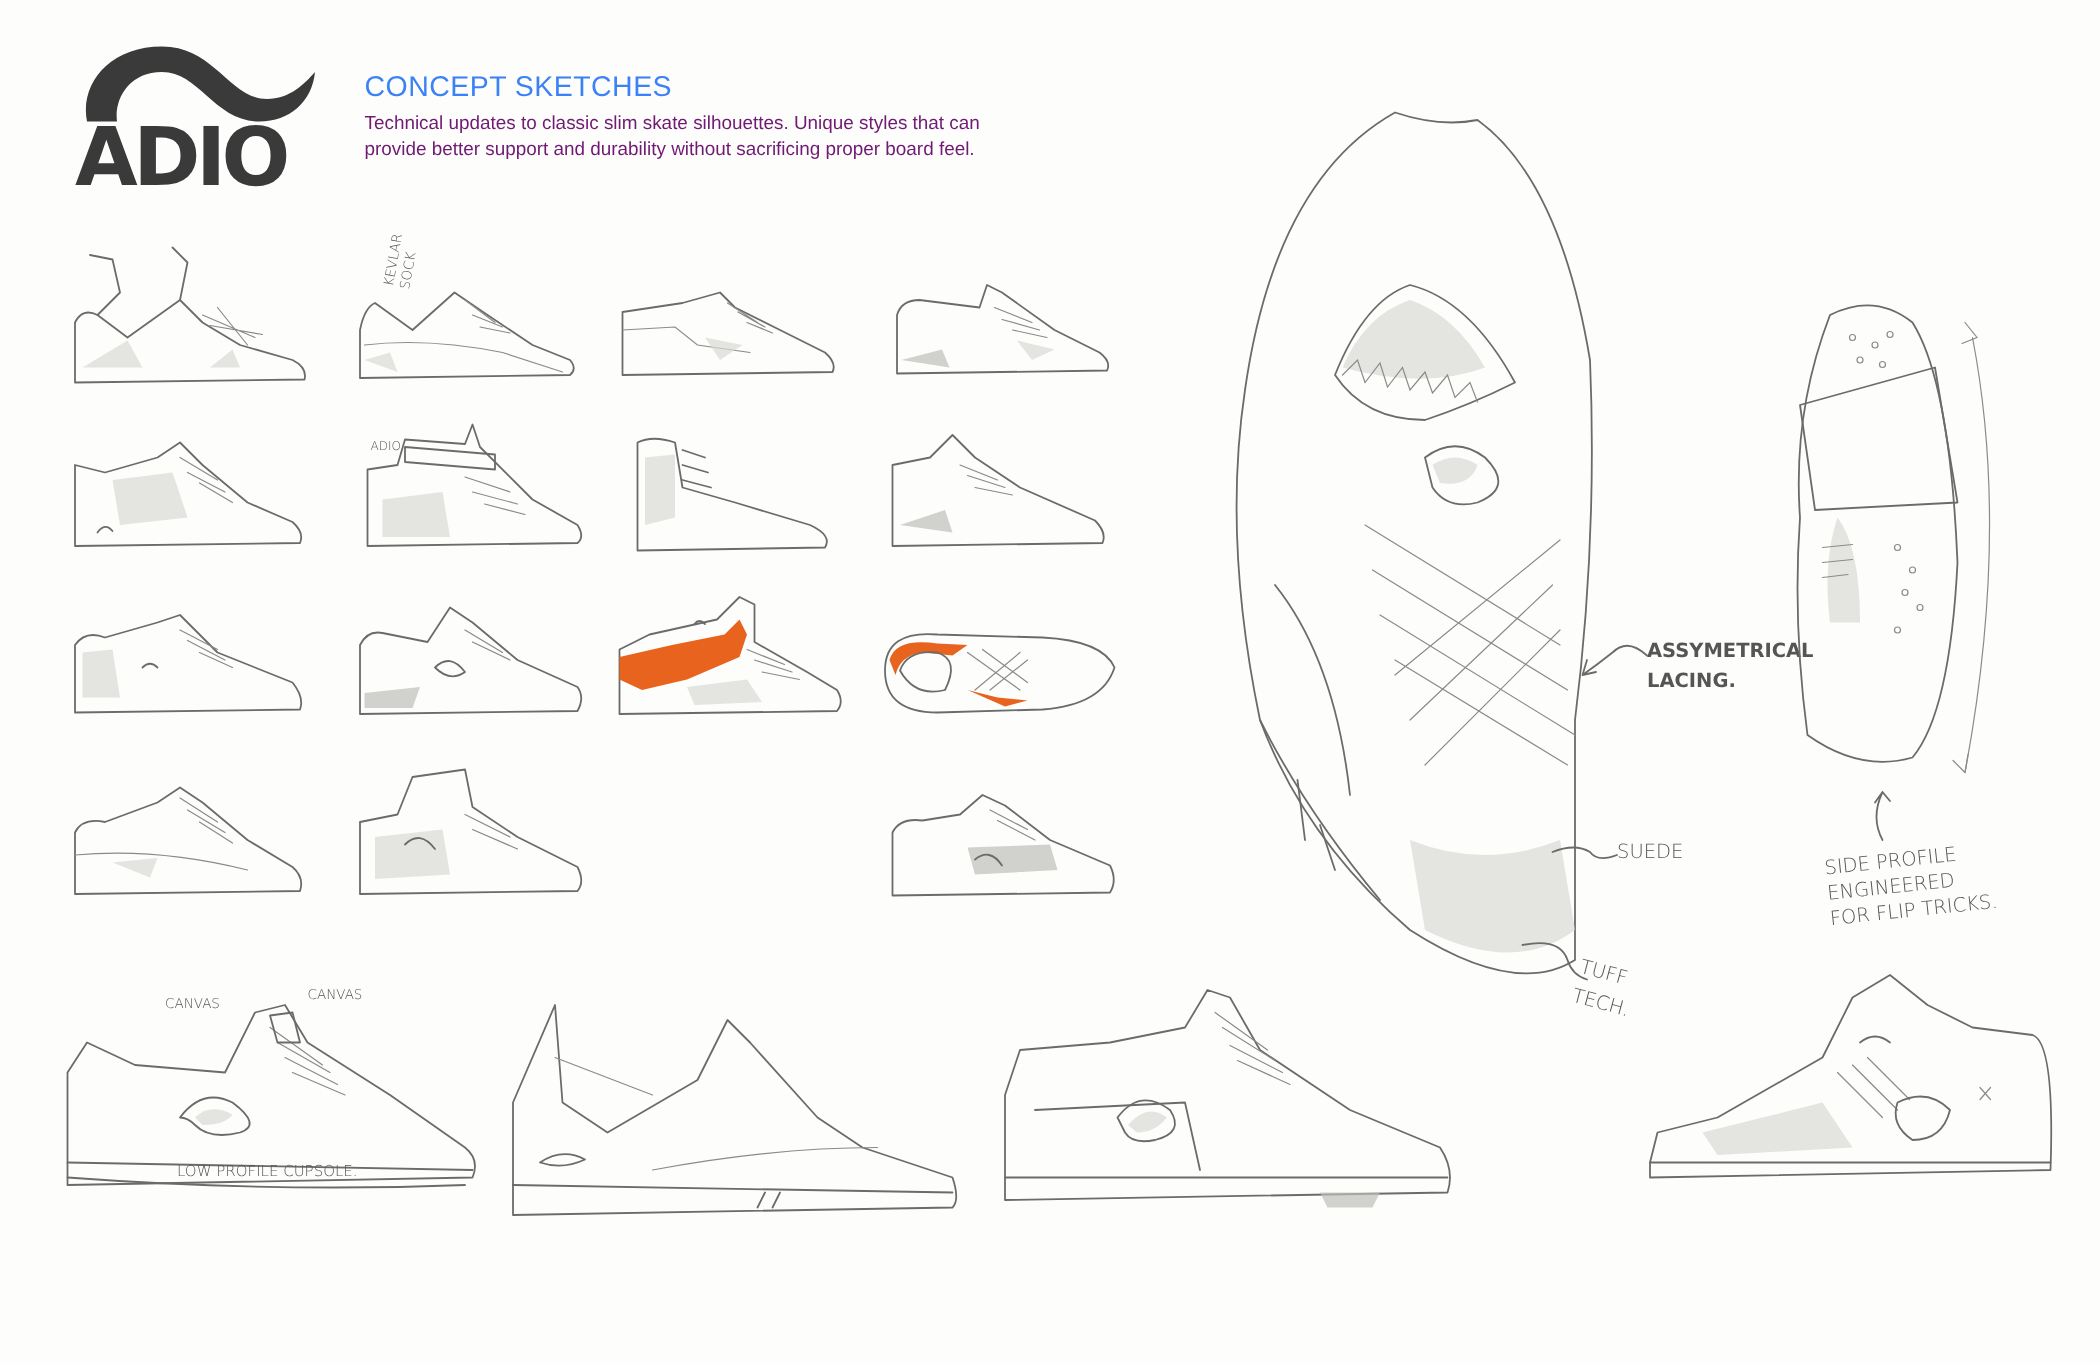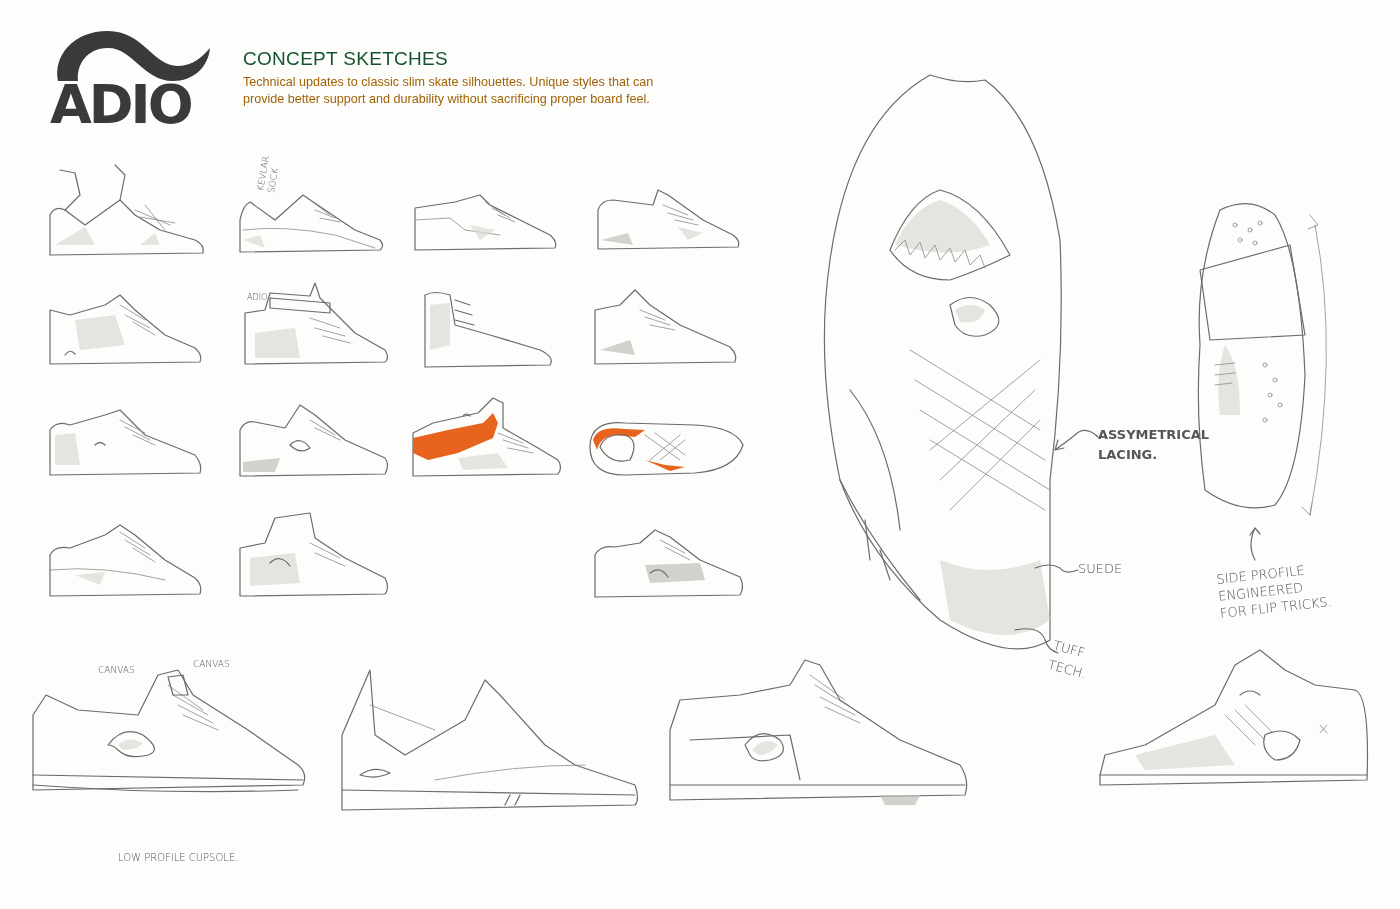--- a/index.html
+++ b/index.html
@@ -1,21 +1,21 @@
 <!DOCTYPE html>
 <html><head>
 <meta charset="utf-8">
 <style>
   html,body{margin:0;padding:0;background:#fdfdfb;}
   body{width:1400px;height:909px;position:relative;overflow:hidden;font-family:"DejaVu Sans",sans-serif;}
   .board{position:absolute;left:0;top:0;width:1400px;height:909px;background:#fdfdfb;}
   .logo{position:absolute;left:48px;top:26px;width:170px;height:100px;}
   .logo-word{position:absolute;left:2px;top:52px;font-family:"DejaVu Sans",sans-serif;font-weight:bold;font-size:54px;letter-spacing:-3px;color:#3a3a3a;line-height:1;}
-  .title{position:absolute;left:243px;top:48px;font-family:"Liberation Sans",sans-serif;font-size:19px;color:#14532d;letter-spacing:0.3px;}
-  .desc{position:absolute;left:243px;top:74px;width:450px;font-family:"Liberation Sans",sans-serif;font-size:12.6px;line-height:16.5px;color:#a16207;}
+  .title{position:absolute;left:243px;top:48px;font-family:"Liberation Sans",sans-serif;font-size:19px;color:#3b82f6;letter-spacing:0.3px;}
+  .desc{position:absolute;left:243px;top:74px;width:450px;font-family:"Liberation Sans",sans-serif;font-size:12.6px;line-height:16.5px;color:#701a75;}
   .sketch{position:absolute;}
   .sketch svg{width:100%;height:100%;overflow:visible;}
   .note{position:absolute;font-family:"DejaVu Sans",sans-serif;color:#555;text-transform:uppercase;white-space:pre;font-weight:300;}
   .s{fill:none;stroke:#6b6b6b;stroke-width:1.2;stroke-linecap:round;stroke-linejoin:round;}
   .s2{fill:none;stroke:#8a8a8a;stroke-width:0.8;stroke-linecap:round;}
   .shade{fill:#d9d9d6;stroke:none;opacity:0.7;}
   .dark{fill:#bdbdba;stroke:none;opacity:0.7;}
   .orange{fill:#e8631d;stroke:none;}
 </style>
 </head>
@@ -155,34 +155,34 @@
   </div>
   <div class="sketch" style="left:590px;top:525px;width:155px;height:75px;">
     <svg viewBox="0 0 155 75">
         <path class="s" d="M5 68 L5 30 Q10 20 25 22 L50 18 L65 5 L80 12 L110 35 L150 52 Q155 62 150 70 L5 72 Z"></path>
         <path class="dark" d="M55 40 L110 38 L115 55 L60 58Z"></path>
         <path class="s" d="M60 48 Q70 40 78 52"></path>
         <path class="s2" d="M70 15 L95 28 M75 22 L100 35"></path>
       </svg>
   </div>
 
-  <div class="sketch" style="left:28px;top:655px;width:290px;height:165px;">
+  <div class="sketch" style="left:40px;top:655px;width:290px;height:165px;">
     <svg viewBox="0 0 290 165">
         <path class="s" d="M5 120 L5 60 L18 40 L50 55 L110 60 L130 20 L150 15 L165 40 L220 75 L270 110 Q280 118 275 130 L5 135 Z"></path>
         <path class="s" d="M5 120 L275 125"></path>
         <path class="s" d="M5 130 Q140 140 270 135"></path>
         <path class="s" d="M80 90 Q95 70 115 80 Q135 95 120 100 Q100 105 90 95 Q85 90 80 90 Z"></path>
         <path class="shade" d="M90 90 Q100 80 115 88 Q110 95 95 95Z"></path>
         <path class="s2" d="M140 30 L175 55 M145 40 L180 60 M150 50 L185 68 M155 60 L190 75"></path>
         <path class="s" d="M140 22 L155 20 L160 40 L145 40 Z"></path>
       </svg>
     <span class="note" style="left:70px;top:10px;font-size:9px;">CANVAS</span>
     <span class="note" style="left:165px;top:4px;font-size:9px;">CANVAS</span>
   </div>
-  <div class="note" style="left:118px;top:852px;font-size:10px;">LOW PROFILE CUPSOLE.</div>
+  <div class="note" style="left:118px;top:776px;font-size:10px;">LOW PROFILE CUPSOLE.</div>
 
   <div class="sketch" style="left:335px;top:665px;width:310px;height:150px;">
     <svg viewBox="0 0 310 150">
         <path class="s" d="M7 125 L7 70 L35 5 L40 70 L70 90 L130 55 L150 15 L165 30 L210 80 L240 100 L300 120 Q305 135 300 140 L7 145 Z"></path>
         <path class="s" d="M7 125 L300 130"></path>
         <path class="s" d="M25 110 Q40 100 55 108 Q40 115 25 110Z"></path>
         <path class="s2" d="M100 115 Q180 100 250 100"></path>
         <path class="s" d="M170 140 L175 130 M180 140 L185 130"></path>
         <path class="s2" d="M35 40 L100 65"></path>
       </svg>

